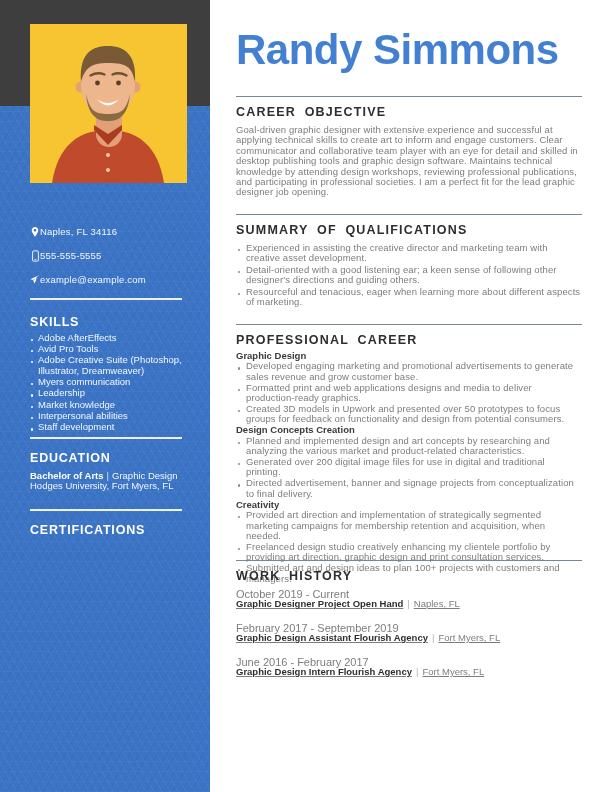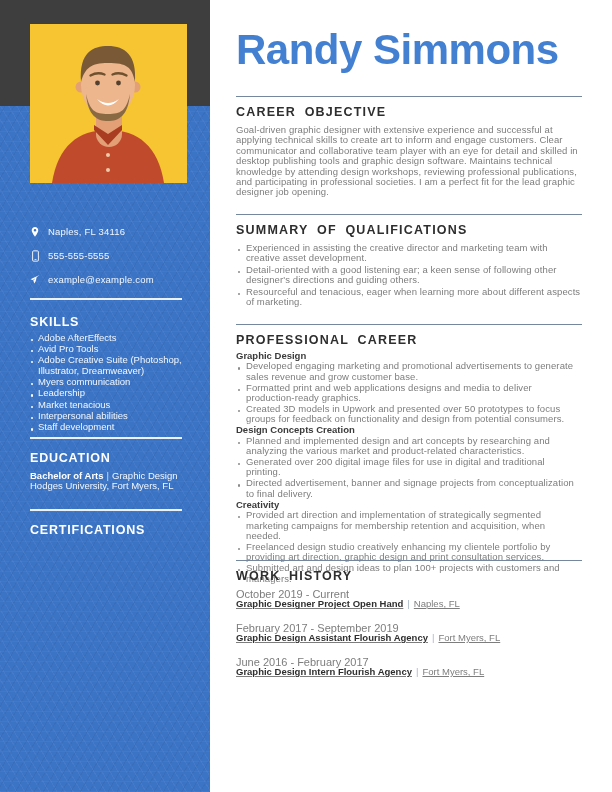--- a/index.html
+++ b/index.html
@@ -31,21 +31,21 @@
     position:absolute;left:0;top:106px;width:210px;height:686px;
     background-color:var(--accent-blue);
     background-image:
       repeating-linear-gradient(60deg, rgba(255,255,255,0.045) 0 1px, transparent 1px 7px),
       repeating-linear-gradient(-60deg, rgba(0,0,0,0.05) 0 1px, transparent 1px 8px),
       repeating-linear-gradient(0deg, rgba(255,255,255,0.03) 0 1px, transparent 1px 10px);
     color:#fff;
   }
   .sidebar-content{position:absolute;inset:0;padding:120px 14px 0 30px;}
 
-  .contact-row{display:flex;align-items:center;gap:8px;height:11px;margin-bottom:13px;
+  .contact-row{display:flex;align-items:center;gap:0;height:11px;margin-bottom:13px;
     font-size:9.5px;color:#f2f7fd;letter-spacing:0.2px;}
   .cicon{width:10px;height:11px;flex:0 0 10px;display:inline-flex;align-items:center;justify-content:center;}
   .cicon svg{display:block;}
 
   .s-rule{height:1.5px;width:152px;background:rgba(255,255,255,0.9);margin:10px 0 0 0;}
   .s-rule.r2{margin-top:4px;}
   .s-rule.r3{margin-top:17px;}
 
   .sidebar h3{
     margin:15px 0 4px 0;font-size:12.5px;line-height:14px;color:#ffffff;
@@ -152,21 +152,21 @@
 
       <div class="s-rule"></div>
 
       <h3 class="h-skills">SKILLS</h3>
       <ul class="s-list">
         <li>Adobe AfterEffects</li>
         <li>Avid Pro Tools</li>
         <li>Adobe Creative Suite (Photoshop, Illustrator, Dreamweaver)</li>
         <li>Myers communication</li>
         <li>Leadership</li>
-        <li>Market tenacious</li>
+        <li>Market knowledge</li>
         <li>Interpersonal abilities</li>
         <li>Staff development</li>
       </ul>
 
       <div class="s-rule r2"></div>
 
       <h3 class="h-edu">EDUCATION</h3>
       <p class="s-text edu-line1"><b>Bachelor of Arts</b><span class="pipe-w">|</span><span>Graphic Design</span></p>
       <p class="s-text">Hodges University, Fort Myers, FL</p>
 

